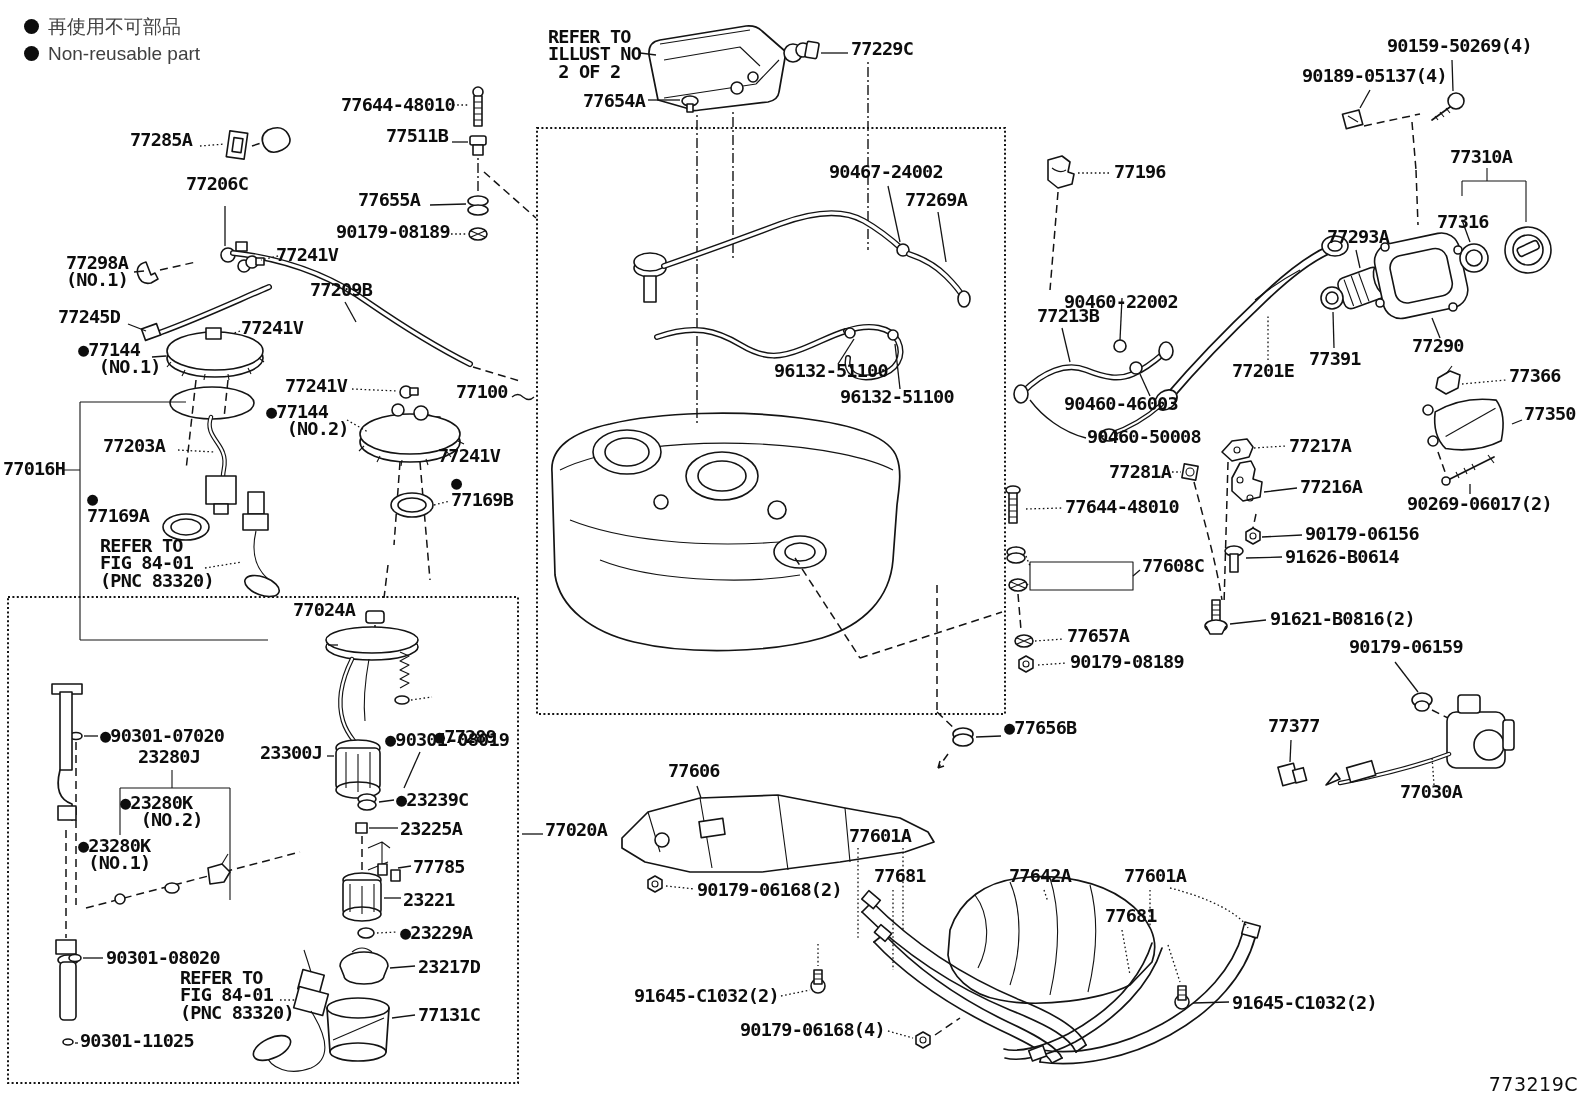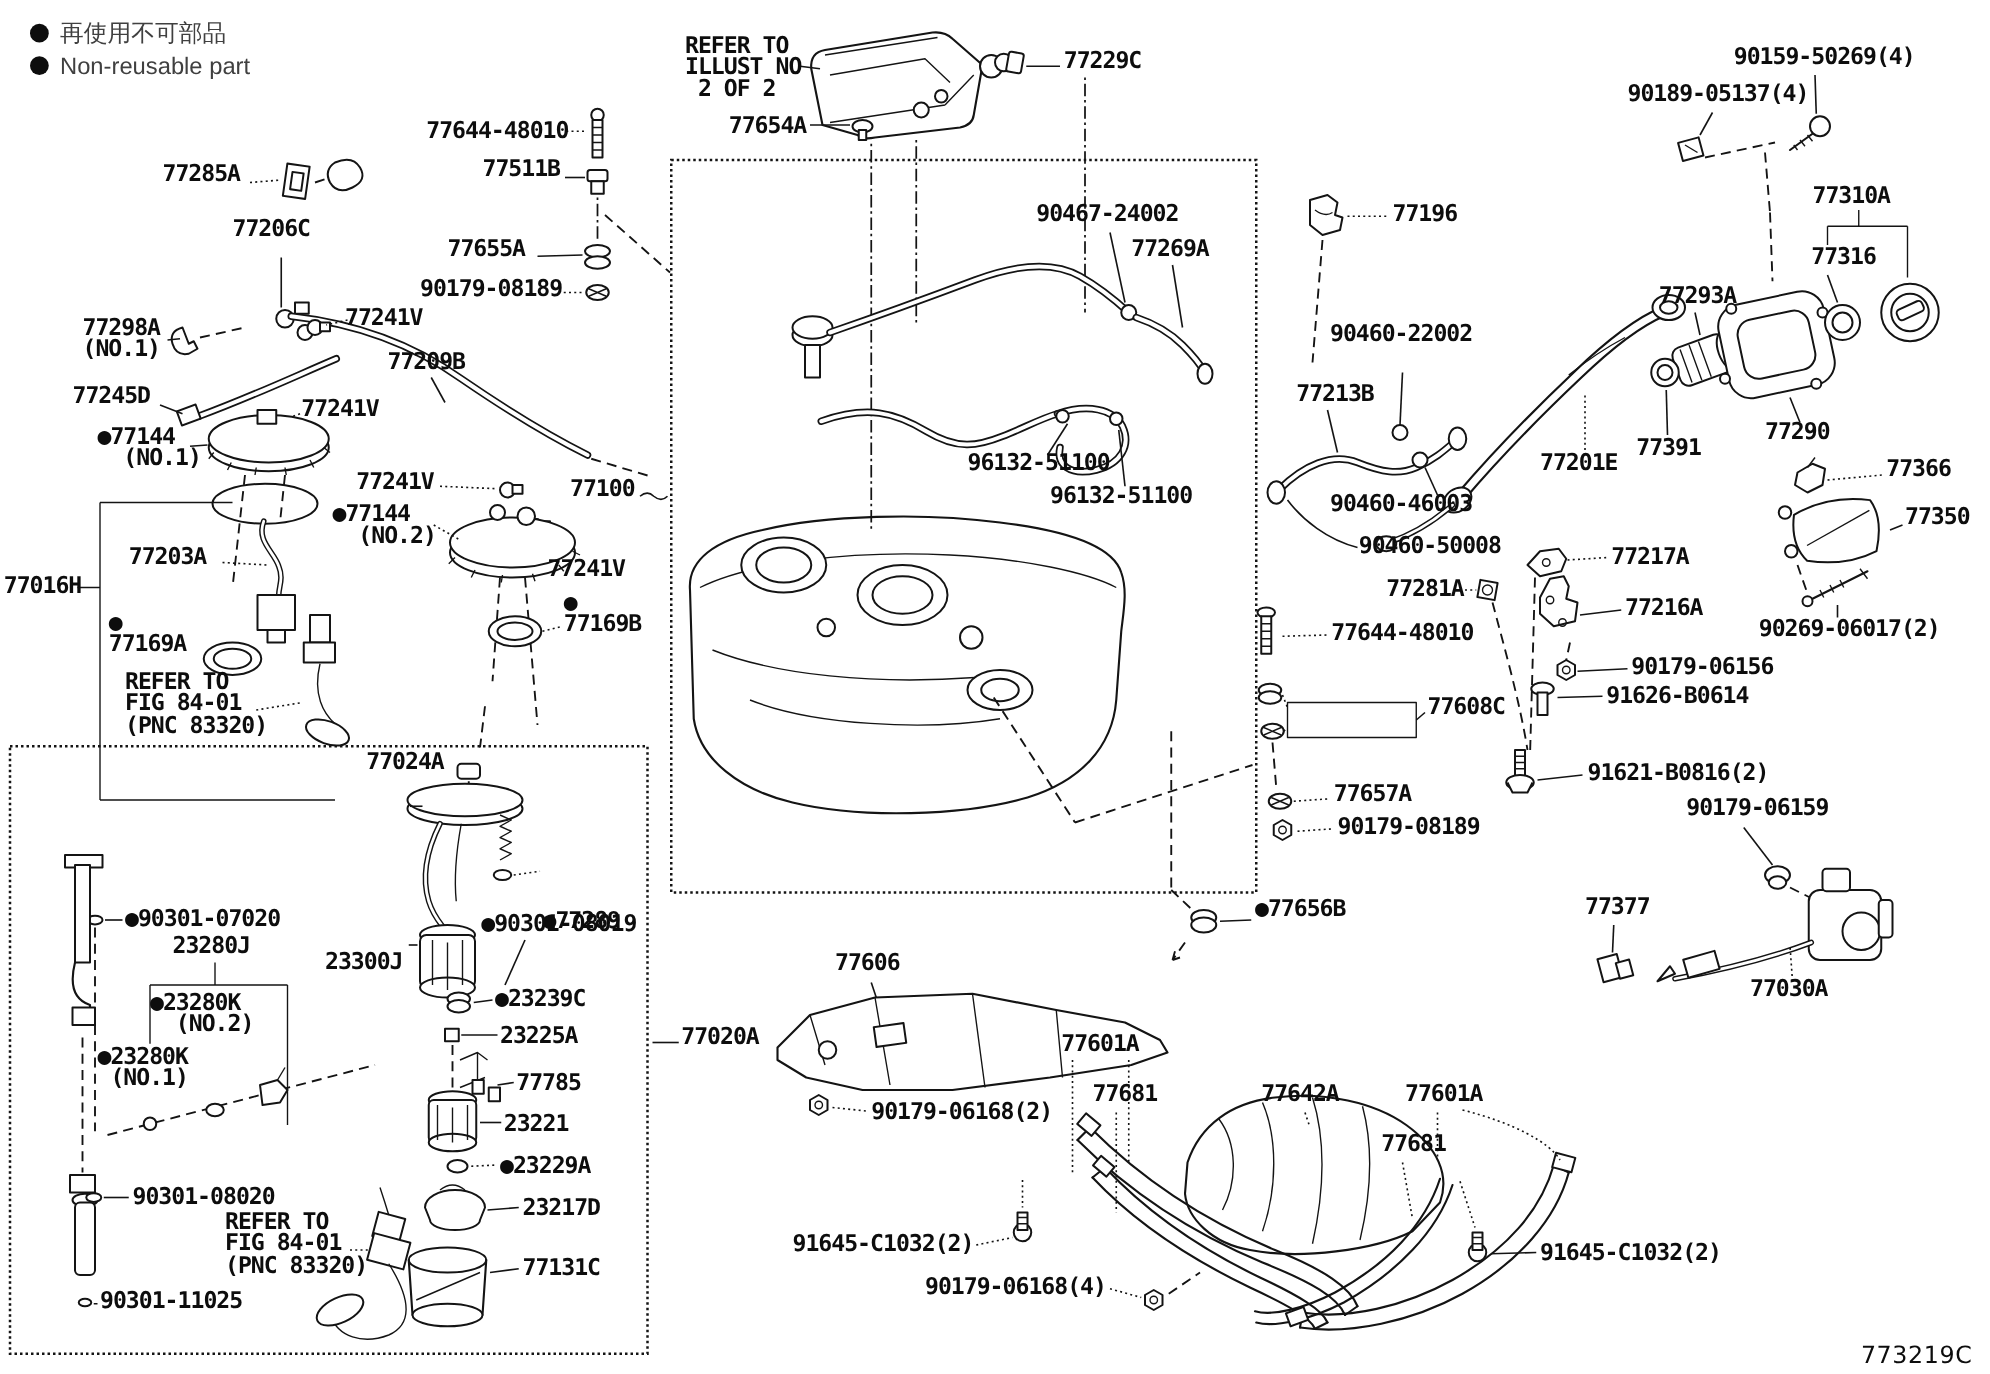--- a/index.html
+++ b/index.html
@@ -553,21 +553,21 @@
       <div class="part-label" style="left: 103px; top: 437px;"><div>77203A</div></div>
       <div class="part-label" style="left: 3px; top: 460px;"><div>77016H</div></div>
       <div class="part-label" style="left: 438px; top: 447px;"><div>77241V</div></div>
       <div class="part-label" style="left: 87px; top: 490px;"><div>●</div><div>77169A</div></div>
       <div class="part-label" style="left: 100px; top: 537px;"><div>REFER TO</div><div>FIG 84-01</div><div>(PNC 83320)</div></div>
       <div class="part-label" style="left: 451px; top: 474px;"><div>●</div><div>77169B</div></div>
       <div class="part-label" style="left: 256px; top: 601px; margin-left: 37px;"><div>77024A</div></div>
       <div class="part-label" style="left: 434px; top: 684px; margin-top: 44px;"><div>●77289</div></div>
       <div class="part-label" style="left: 100px; top: 727px;"><div>●90301-07020</div></div>
       <div class="part-label" style="left: 138px; top: 748px;"><div>23280J</div></div>
-      <div class="part-label" style="left: 260px; top: 744px; margin-top: 17px;"><div>23300J</div></div>
+      <div class="part-label" style="left: 260px; top: 744px;"><div>23300J</div></div>
       <div class="part-label" style="left: 385px; top: 731px;"><div>●90301-08019</div></div>
       <div class="part-label" style="left: 120px; top: 794px;"><div>●23280K</div><div>  (NO.2)</div></div>
       <div class="part-label" style="left: 78px; top: 837px;"><div>●23280K</div><div> (NO.1)</div></div>
       <div class="part-label" style="left: 396px; top: 791px;"><div>●23239C</div></div>
       <div class="part-label" style="left: 400px; top: 820px;"><div>23225A</div></div>
       <div class="part-label" style="left: 413px; top: 858px;"><div>77785</div></div>
       <div class="part-label" style="left: 403px; top: 891px;"><div>23221</div></div>
       <div class="part-label" style="left: 400px; top: 924px;"><div>●23229A</div></div>
       <div class="part-label" style="left: 418px; top: 958px;"><div>23217D</div></div>
       <div class="part-label" style="left: 106px; top: 949px;"><div>90301-08020</div></div>
@@ -589,23 +589,23 @@
       <div class="part-label" style="left: 634px; top: 987px;"><div>91645-C1032(2)</div></div>
       <div class="part-label" style="left: 740px; top: 1021px;"><div>90179-06168(4)</div></div>
       <div class="part-label" style="left: 1009px; top: 867px;"><div>77642A</div></div>
       <div class="part-label" style="left: 1124px; top: 867px;"><div>77601A</div></div>
       <div class="part-label" style="left: 1105px; top: 907px;"><div>77681</div></div>
       <div class="part-label" style="left: 1232px; top: 994px;"><div>91645-C1032(2)</div></div>
       <div class="part-label" style="left: 1387px; top: 37px;"><div>90159-50269(4)</div></div>
       <div class="part-label" style="left: 1302px; top: 67px;"><div>90189-05137(4)</div></div>
       <div class="part-label" style="left: 1114px; top: 163px;"><div>77196</div></div>
       <div class="part-label" style="left: 1450px; top: 148px;"><div>77310A</div></div>
-      <div class="part-label" style="left: 1437px; top: 197px; margin-left: 12px;"><div>77316</div></div>
+      <div class="part-label" style="left: 1437px; top: 213px;"><div>77316</div></div>
       <div class="part-label" style="left: 1327px; top: 228px;"><div>77293A</div></div>
-      <div class="part-label" style="left: 1064px; top: 259px;"><div>90460-22002</div></div>
+      <div class="part-label" style="left: 1064px; top: 293px;"><div>90460-22002</div></div>
       <div class="part-label" style="left: 1037px; top: 307px;"><div>77213B</div></div>
       <div class="part-label" style="left: 1232px; top: 362px;"><div>77201E</div></div>
       <div class="part-label" style="left: 1309px; top: 350px;"><div>77391</div></div>
       <div class="part-label" style="left: 1412px; top: 337px;"><div>77290</div></div>
       <div class="part-label" style="left: 1509px; top: 367px;"><div>77366</div></div>
       <div class="part-label" style="left: 1524px; top: 405px;"><div>77350</div></div>
       <div class="part-label" style="left: 1064px; top: 395px;"><div>90460-46003</div></div>
       <div class="part-label" style="left: 1087px; top: 428px;"><div>90460-50008</div></div>
       <div class="part-label" style="left: 1289px; top: 437px;"><div>77217A</div></div>
       <div class="part-label" style="left: 1109px; top: 463px;"><div>77281A</div></div>

